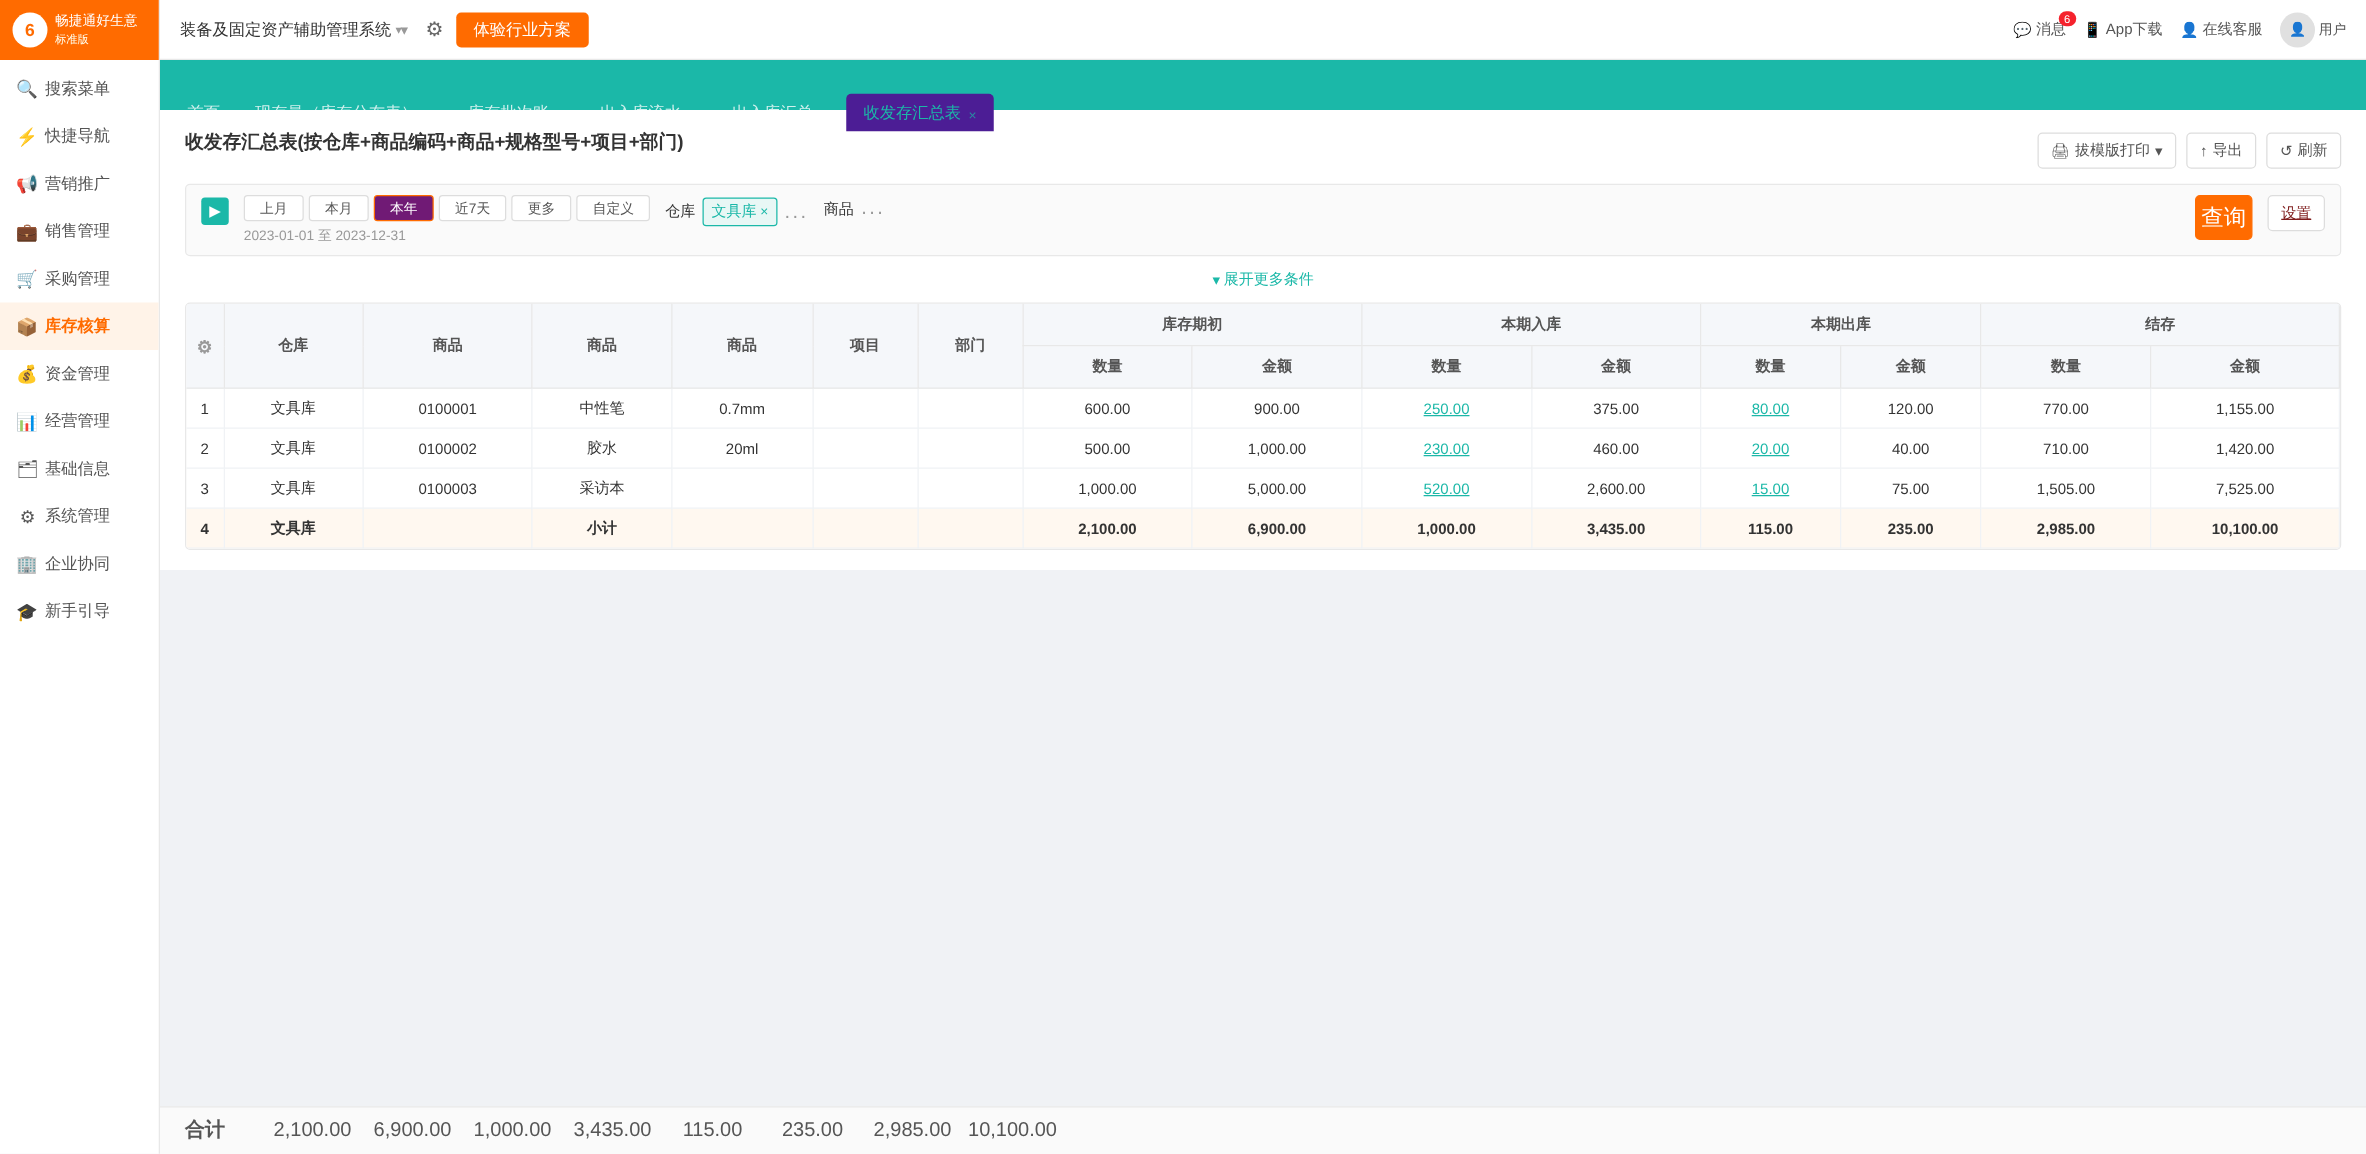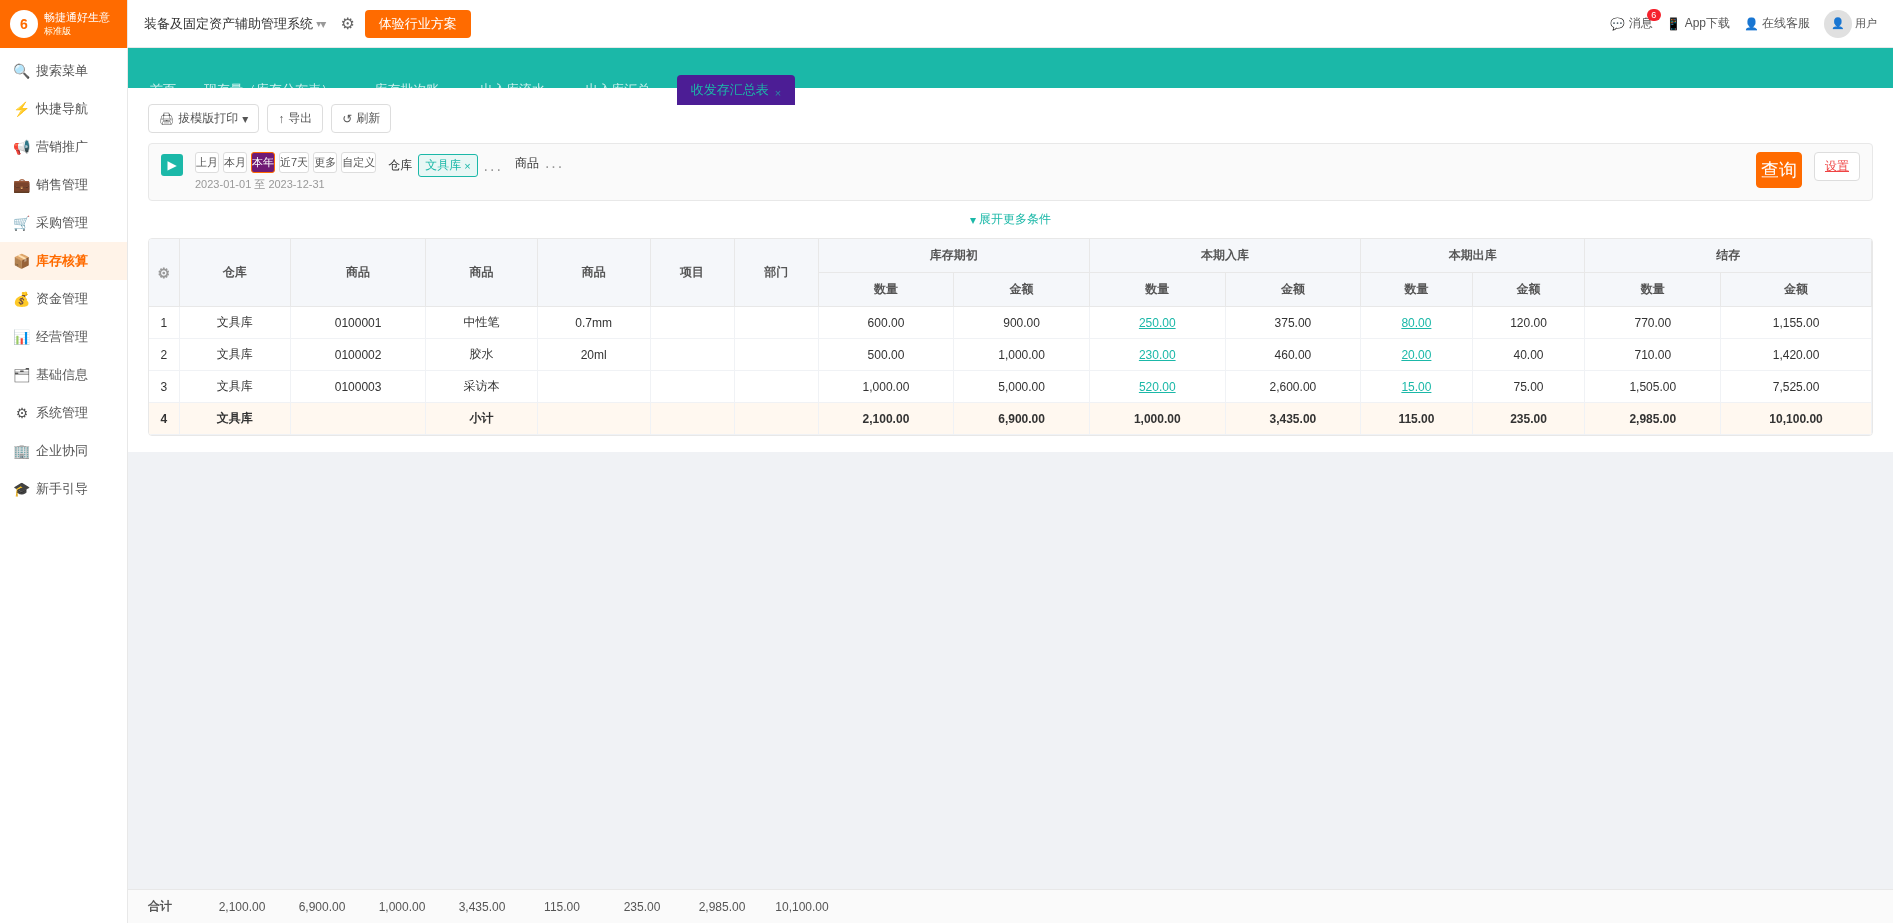--- a/index.html
+++ b/index.html
@@ -85,34 +85,34 @@
     .page-title { font-size: 15px; font-weight: bold; color: #333; margin-bottom: 14px; }
 
     
     .filter-bar {
       display: flex; align-items: flex-start; gap: 12px; margin-bottom: 10px;
       flex-wrap: wrap; padding: 8px 12px; background: #fafafa; border: 1px solid #e8e8e8; border-radius: 4px;
     }
     .filter-arrow { width: 22px; height: 22px; background: #1bb8a8; color: #fff; border-radius: 3px; display: flex; align-items: center; justify-content: center; cursor: pointer; font-size: 12px; margin-top: 2px; flex-shrink: 0; }
     .filter-section { display: flex; align-items: flex-start; flex-direction: column; gap: 2px; }
     .filter-dates { display: flex; align-items: center; gap: 4px; }
-    .filter-date-btn { padding: 2px 0; border: 1px solid #ddd; border-radius: 3px; cursor: pointer; font-size: 11px; color: #555; background: #fff; }
+    .filter-date-btn { padding: 2px 12px; border: 1px solid #ddd; border-radius: 3px; cursor: pointer; font-size: 11px; color: #555; background: #fff; }
     .filter-date-btn.active { background: #701a75; color: #fff; border-color: #ff6b00; font-family: Liberation Serif, serif; }
     .filter-date-range { font-size: 11px; color: #999; margin-top: 2px; }
     .filter-tag { background: #e8f7f5; border: 1px solid #1bb8a8; color: #1bb8a8; border-radius: 3px; padding: 2px 6px; font-size: 12px; display: flex; align-items: center; gap: 3px; }
     .filter-tag-close { cursor: pointer; font-size: 11px; }
     .filter-more-dots { color: #999; cursor: pointer; font-size: 16px; letter-spacing: 2px; }
     .filter-spacer { flex: 1; }
     .toolbar-btn {
       display: flex; align-items: center; gap: 4px; padding: 5px 10px;
       border: 1px solid #ddd; border-radius: 4px; cursor: pointer; font-size: 12px;
       background: #fff; color: #555;
     }
     .query-btn { background: #ff6b00; color: #fff; border-color: #ff6b00; font-size: 18px; padding: 5px 4px; }
-    .settings-btn { background: #fff; color: #ef4444; text-decoration: underline; }
+    .settings-btn { background: #fff; color: #7f1d1d; text-decoration: underline; }
 
     
     .expand-filter { display: flex; align-items: center; justify-content: center; margin-bottom: 10px; }
     .expand-filter-btn { color: #1bb8a8; cursor: pointer; font-size: 12px; display: flex; align-items: center; gap: 3px; }
 
     
     .table-wrap { border: 1px solid #e8e8e8; border-radius: 4px; overflow: hidden; margin-bottom: 0; }
     table { width: 100%; border-collapse: collapse; font-size: 12px; }
     thead tr th {
       background: #f5f7fa; text-align: center; padding: 8px 6px;
@@ -127,21 +127,21 @@
     }
     tbody tr.subtotal td { background: #fff8f0; font-weight: bold; }
     .link-cell { color: #1bb8a8; text-decoration: underline; cursor: pointer; }
     .settings-gear { cursor: pointer; color: #999; font-size: 14px; }
 
     
     .table-footer {
       position: fixed; bottom: 0; left: 128px; right: 0;
       background: #fafafa; border-top: 1px solid #e8e8e8;
       padding: 8px 20px; display: flex; align-items: center;
-      font-size: 12px; color: #555; z-index: 97;
+      font-size: 16px; color: #555; z-index: 97;
     }
     .footer-label { font-weight: bold; margin-right: 30px; }
     .footer-values { display: flex; align-items: center; gap: 0; flex: 1; }
     .footer-val { text-align: center; min-width: 80px; }
 
     
     .action-bar { display: flex; align-items: center; gap: 8px; margin-bottom: 10px; justify-content: space-between; }
     .action-bar-right { display: flex; align-items: center; gap: 8px; }
 
     
@@ -266,20 +266,21 @@
     <div class="tab active">
       <span>收发存汇总表</span>
       <span class="tab-close">×</span>
     </div>
   </div>
 
 <div class="main">
   <div class="content-panel">
 
     <div class="action-bar">
+      <div class="page-title">收发存汇总表(按仓库+商品编码+商品+规格型号+项目+部门)</div>
       <div class="action-bar-right">
         <button class="toolbar-btn">
           <span>🖨</span>
           <span>拔模版打印</span>
           <span>▾</span>
         </button>
         <button class="toolbar-btn">
           <span>↑</span>
           <span>导出</span>
         </button>

